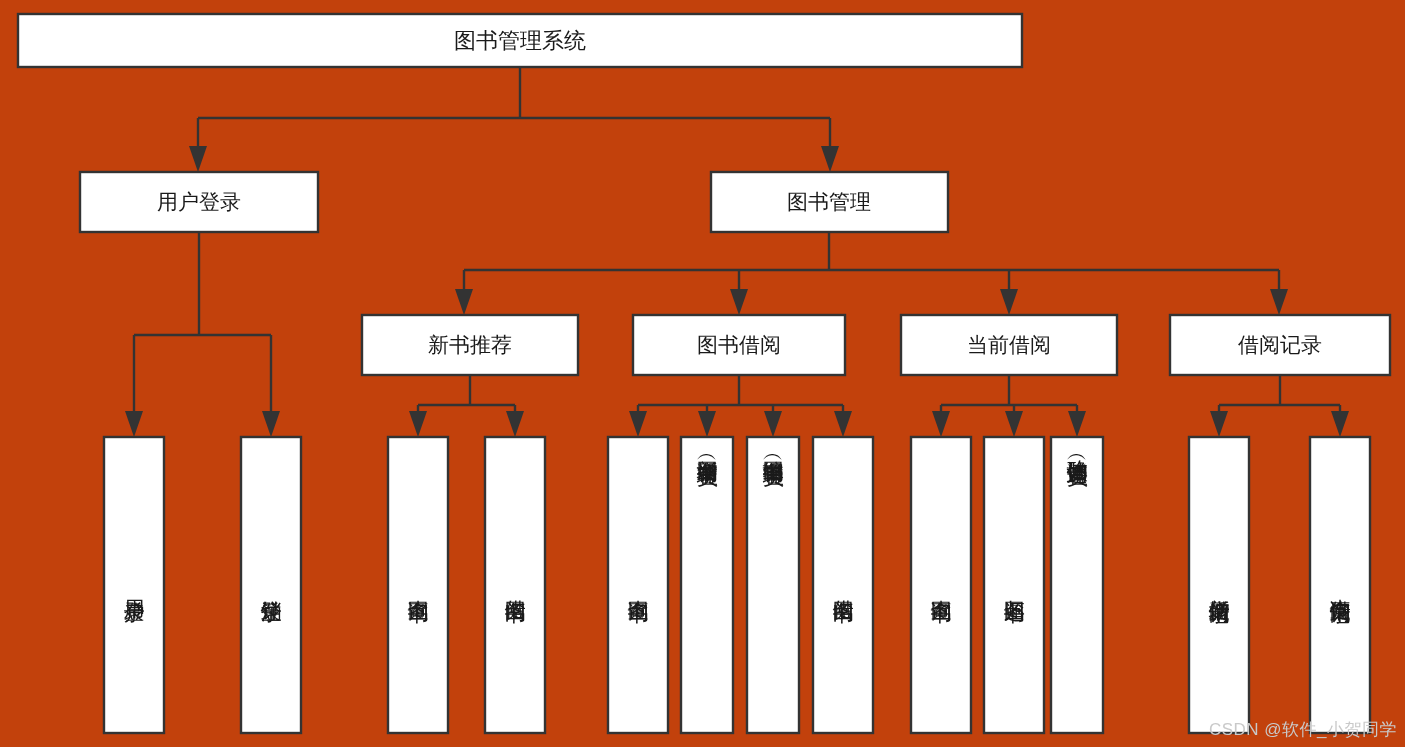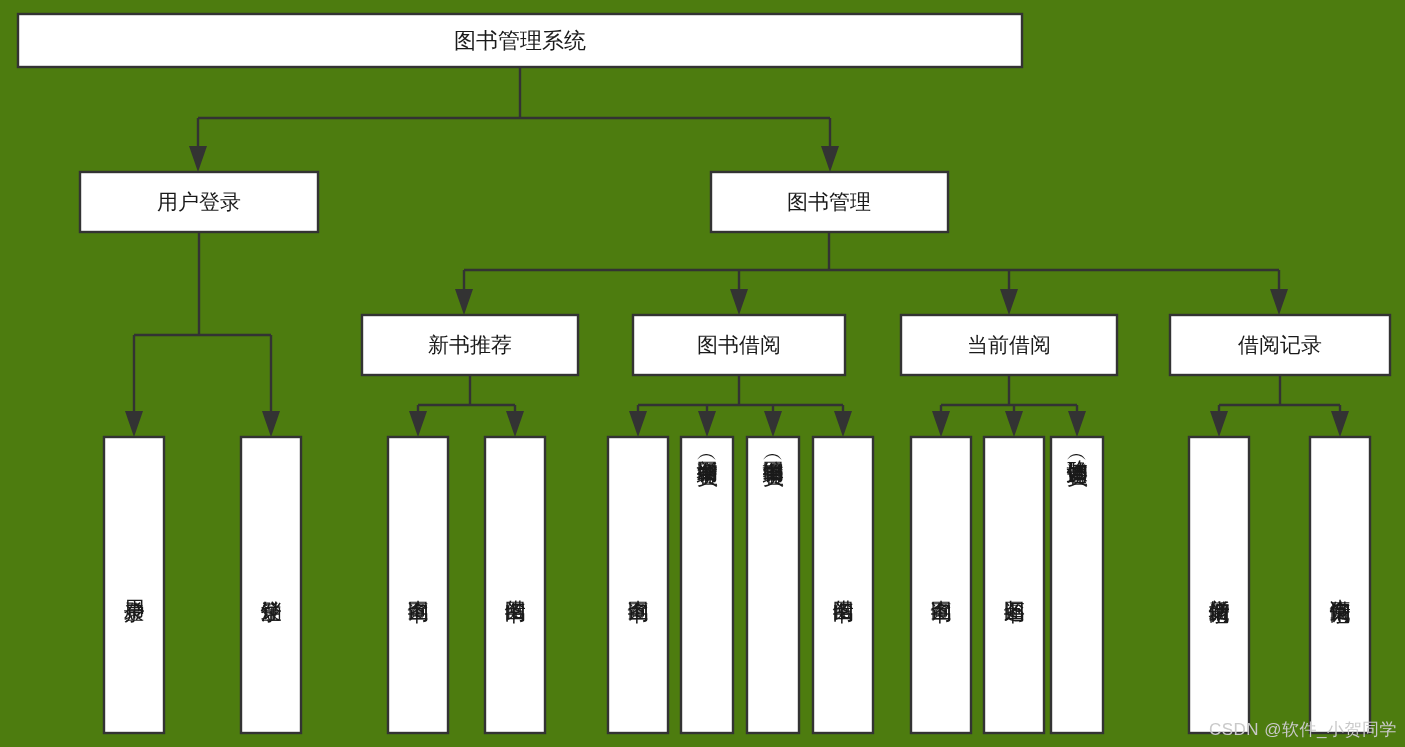--- a/index.html
+++ b/index.html
@@ -7,21 +7,21 @@
     padding: 0;
     background: #ffffff;
   }
   body {
     font-family: "Liberation Sans", "DejaVu Sans", sans-serif;
   }
   #diagram-root {
     position: relative;
     width: 1405px;
     height: 747px;
-    background: #4d7c0f;
+    background: #c2410c;
     overflow: hidden;
   }
   svg.flow {
     position: absolute;
     top: 0;
     left: 0;
     width: 1405px;
     height: 747px;
   }
   .node-box {

